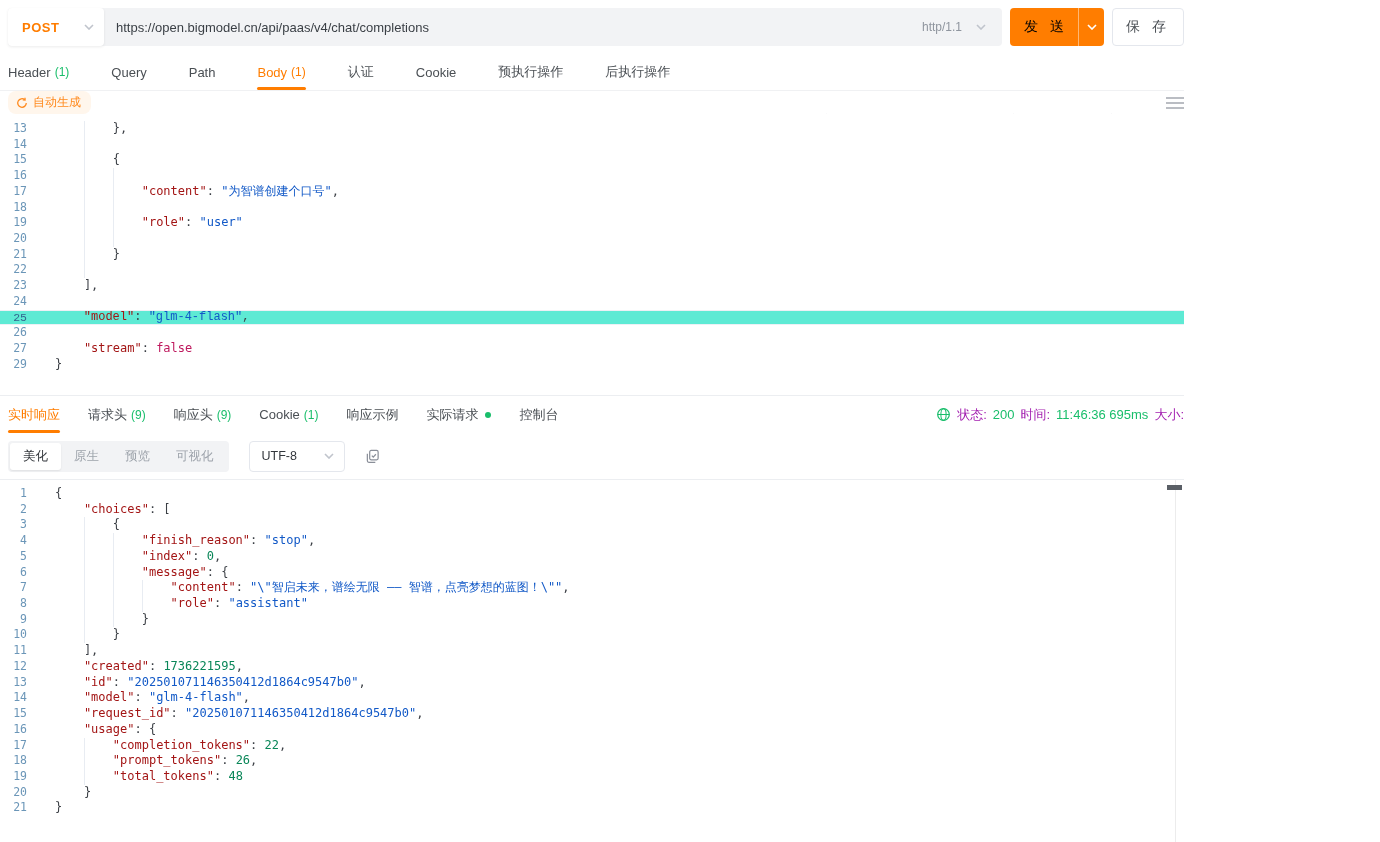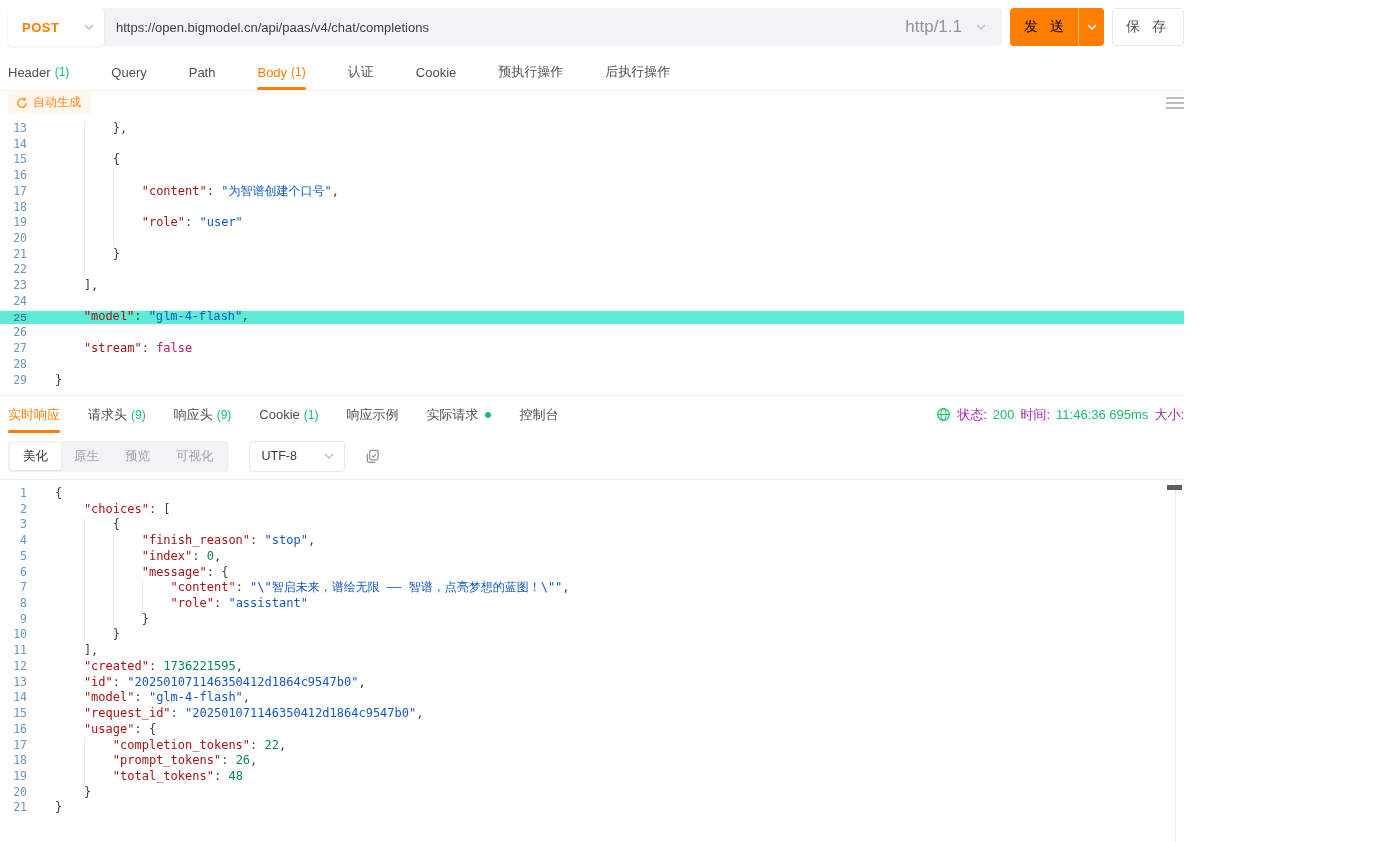--- a/index.html
+++ b/index.html
@@ -6,41 +6,41 @@
   html,body { background:#fff; }
   body { font-family:"Liberation Sans","DejaVu Sans",sans-serif; width:1380px; height:842px; overflow:hidden; position:relative; color:#45494e; }
   .page { width:1184px; height:842px; display:flex; flex-direction:column; overflow:hidden; }
 
   
   .topbar { height:54px; padding:8px 0 8px 8px; display:flex; align-items:stretch; gap:8px; flex-shrink:0; }
   .urlfield { flex:1 1 auto; min-width:0; background:#f2f3f5; border-radius:4px; display:flex; align-items:stretch; }
   .method-select { background:#fff; border-radius:4px; box-shadow:0 1px 3px rgba(0,0,0,0.08); width:96px; display:flex; align-items:center; justify-content:space-between; padding:0 10px 0 14px; cursor:pointer; }
   .method-select .m { color:#ff7d00; font-weight:bold; font-size:13px; letter-spacing:.5px; }
   .url-input { flex:1 1 auto; min-width:0; background:transparent; border:0; outline:none; font-size:13px; color:#3a3f45; padding:0 12px; font-family:"Liberation Sans",sans-serif; }
-  .httpver { display:flex; align-items:center; gap:14px; padding:0 16px; color:#8f959e; font-size:17px; cursor:pointer; white-space:nowrap; }
+  .httpver { display:flex; align-items:center; gap:14px; padding:0 16px; color:#8f959e; font-size:12px; cursor:pointer; white-space:nowrap; }
   .send-btn { flex-shrink:0; width:94px; background:#ff7d00; border-radius:4px; display:flex; align-items:stretch; color:#000000; cursor:pointer; overflow:hidden; }
   .send-btn .lbl { flex:1; display:flex; align-items:center; justify-content:center; font-size:14px; letter-spacing:4px; padding-left:4px; }
   .send-btn .arr { width:26px; display:flex; align-items:center; justify-content:center; border-left:1px solid rgba(255,255,255,0.45); }
   .save-btn { flex-shrink:0; width:72px; background:#fff; border:1px solid #e4e7ed; border-radius:4px; display:flex; align-items:center; justify-content:center; font-size:14px; letter-spacing:4px; color:#4a4f54; cursor:pointer; }
   .chev { width:10px; height:6px; flex-shrink:0; }
   .chev polyline { fill:none; stroke:#c0c4cc; stroke-width:1.6; }
   .send-btn .chev polyline { stroke:#fff; }
 
   
   .tabsrow { height:37px; display:flex; align-items:stretch; gap:42px; padding:0 8px; border-bottom:1px solid #f0f1f3; flex-shrink:0; position:relative; }
   .tab { display:flex; align-items:center; gap:4px; font-size:13px; color:#4a4f54; cursor:pointer; position:relative; white-space:nowrap; }
   .tab .cnt { font-size:12px; color:#19be6b; }
   .tab.active { color:#ff7d00; }
   .tab.active .cnt { color:#ff7d00; }
   .tab.active::after { content:""; position:absolute; left:0; right:0; bottom:0; height:3px; background:#ff7d00; border-radius:2px; }
   .tab .dot { width:6px; height:6px; border-radius:50%; background:#19be6b; margin-left:3px; }
 
   
   .edtoolbar { height:23px; display:flex; align-items:center; padding:0 8px; flex-shrink:0; justify-content:space-between; overflow:hidden; position:relative; }
-  .autogen { display:flex; align-items:center; gap:5px; background:#fff6ec; color:#ff8a1e; font-size:12px; padding:3px 10px 3px 8px; border-radius:3px; cursor:pointer; white-space:nowrap; }
+  .autogen { display:flex; align-items:center; gap:5px; background:#fff6ec; color:#ff8a1e; font-size:12px; padding:3px 10px 3px 8px; border-radius:8px; cursor:pointer; white-space:nowrap; }
   .tb-right { display:flex; align-items:center; gap:34px; padding-right:44px;margin-top:36px; }
   .tb-item { display:flex; align-items:center; gap:5px; color:#a9adb5; font-size:12px; cursor:pointer; white-space:nowrap; }
   .tb-item svg { flex-shrink:0; }
   .ai-badge { font-weight:800; font-style:italic; font-size:11px; color:#9b4dee; letter-spacing:-0.5px; }
   .tb-more { position:absolute; right:-8px; top:4px; width:28px; height:16px; cursor:pointer; }
 
   
   .code { font-family:"DejaVu Sans Mono","Liberation Mono",monospace; font-size:12px; background:#fff; position:relative; overflow:hidden; }
   .code-req { height:281px; padding-top:7px; flex-shrink:0; }
   .code-resp { flex:1 1 auto; border-top:1px solid #eceef1; padding-top:6px; }
@@ -192,21 +192,20 @@
       <div class="cl"><span class="ln">18</span><span class="lc"><span class="guide" style="left: calc(4ch + 15px);"></span><span class="guide" style="left: calc(8ch + 15px);"></span><span style="display: inline-block; width: 0ch;"></span></span></div>
       <div class="cl"><span class="ln">19</span><span class="lc"><span class="guide" style="left: calc(4ch + 15px);"></span><span class="guide" style="left: calc(8ch + 15px);"></span><span style="display: inline-block; width: 12ch;"></span><span class="tk-k">"role"</span><span class="tk-p">: </span><span class="tk-s">"user"</span></span></div>
       <div class="cl"><span class="ln">20</span><span class="lc"><span class="guide" style="left: calc(4ch + 15px);"></span><span class="guide" style="left: calc(8ch + 15px);"></span><span style="display: inline-block; width: 0ch;"></span></span></div>
       <div class="cl"><span class="ln">21</span><span class="lc"><span class="guide" style="left: calc(4ch + 15px);"></span><span style="display: inline-block; width: 8ch;"></span><span class="tk-p">}</span></span></div>
       <div class="cl"><span class="ln">22</span><span class="lc"><span class="guide" style="left: calc(4ch + 15px);"></span><span style="display: inline-block; width: 0ch;"></span></span></div>
       <div class="cl"><span class="ln">23</span><span class="lc"><span style="display: inline-block; width: 4ch;"></span><span class="tk-p">],</span></span></div>
       <div class="cl"><span class="ln">24</span><span class="lc"><span style="display: inline-block; width: 0ch;"></span></span></div>
       <div class="cl active"><span class="ln">25</span><span class="lc"><span style="display: inline-block; width: 4ch;"></span><span class="tk-k">"model"</span><span class="tk-p">: </span><span class="tk-s">"glm-4-flash"</span><span class="tk-p">,</span></span></div>
       <div class="cl"><span class="ln">26</span><span class="lc"><span style="display: inline-block; width: 0ch;"></span></span></div>
       <div class="cl"><span class="ln">27</span><span class="lc"><span style="display: inline-block; width: 4ch;"></span><span class="tk-k">"stream"</span><span class="tk-p">: </span><span class="tk-b">false</span></span></div>
-      <div class="cl"><span class="ln">28</span><span class="lc"><span style="display: inline-block; width: 0ch;"></span></span></div>
       <div class="cl"><span class="ln">29</span><span class="lc"><span style="display: inline-block; width: 0ch;"></span><span class="tk-p">}</span></span></div>
     </div>
 
   <div class="resp-header">
     <div class="resp-tabs" id="resp-tabs">
         <div class="tab active">
           <span>实时响应</span>
         </div>
         <div class="tab">
           <span>请求头</span>

